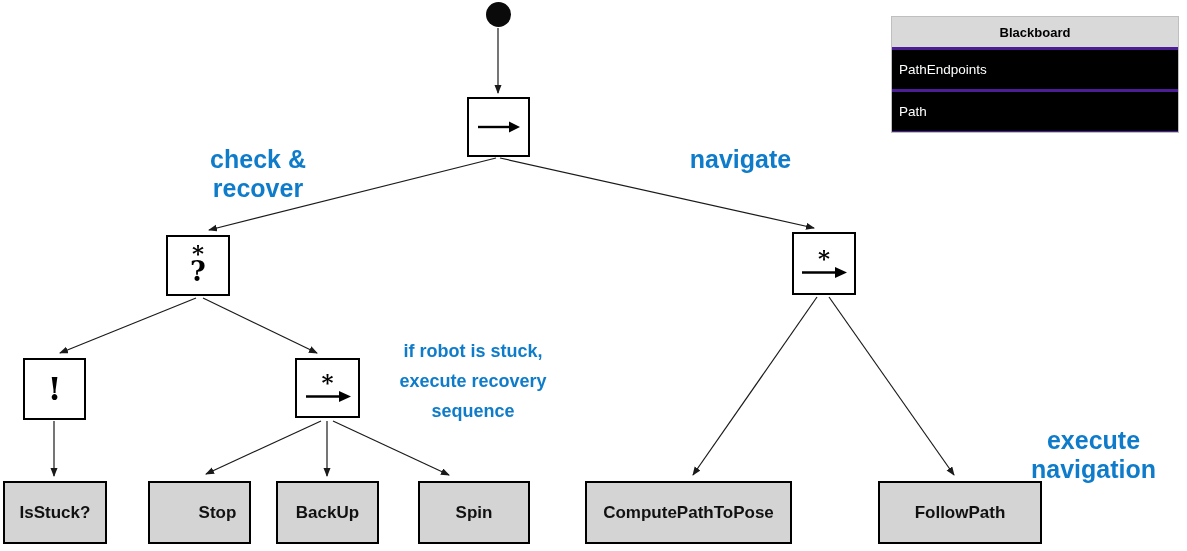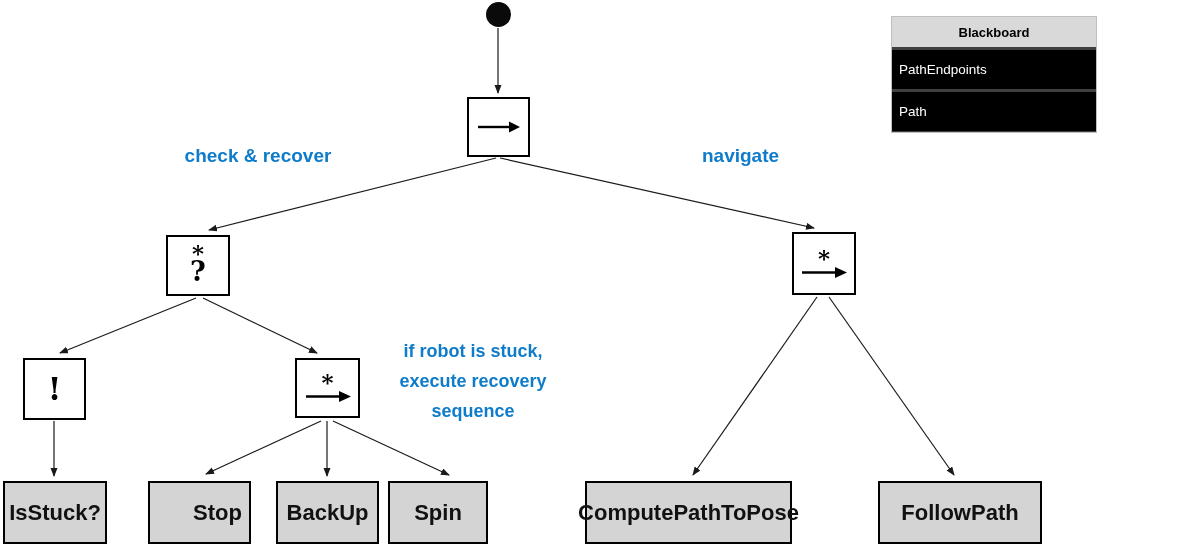--- a/index.html
+++ b/index.html
@@ -58,40 +58,40 @@
     position: absolute;
     top: 481px;
     height: 63px;
     background: #d4d4d4;
     border: 2px solid #000000;
     box-sizing: border-box;
     display: flex;
     align-items: center;
     justify-content: center;
     font-weight: bold;
-    font-size: 22px;
+    font-size: 17px;
     color: #111111;
   }
 
   .annot {
     position: absolute;
     color: #0e7cca;
     font-weight: bold;
     text-align: center;
-    font-size: 19px;
+    font-size: 25px;
     white-space: pre-line;
   }
   .annot.small { font-size: 18px; line-height: 30px; }
 
   .bb {
     position: absolute;
     left: 891px; top: 16px;
-    width: 206px;
+    width: 288px;
     border: 1px solid #bfbfbf;
-    background: #404040;
+    background: #4c1d95;
     box-sizing: border-box;
     padding-bottom: 1px;
   }
   .bb-header {
     height: 30px;
     background: #d9d9d9;
     display: flex;
     align-items: center;
     justify-content: center;
     font-weight: bold;
@@ -167,29 +167,30 @@
     <span class="glyph-star">*</span>
     <svg class="seq-arrow" width="48" height="13" viewBox="0 0 48 13">
       <line x1="2" y1="6.5" x2="36" y2="6.5" stroke="#000" stroke-width="2.4"></line>
       <polygon points="35,1 47,6.5 35,12" fill="#000"></polygon>
     </svg>
   </div>
 
   <div class="leaf" style="left:3px; width:104px;">IsStuck?</div>
   <div class="leaf" style="left:148px; width:103px;padding-left:36px;">Stop</div>
   <div class="leaf" style="left:276px; width:103px;">BackUp</div>
-  <div class="leaf" style="left:388px; width:100px;text-align:center;">Spin</div>
+  <div class="leaf" style="left:418px; width:112px;text-align:center;">Spin</div>
   <div class="leaf" style="left:585px; width:207px;text-align:center;">ComputePathToPose</div>
   <div class="leaf" style="left:878px; width:164px;">FollowPath</div>
 
   <div class="annot" style="left:168px; top:145px; width:180px;">check &amp; recover</div>
   <div class="annot" style="left:688px; top:145px; width:105px;">navigate</div>
   <div class="annot small" style="left:383px; top:336px; width:180px;">if robot is stuck,
 execute recovery
 sequence</div>
+  <div class="annot" style="left:1000px; top:426px; width:187px;">execute navigation</div>
 
   <div class="bb">
     <div class="bb-header">Blackboard</div>
     <div class="bb-row">
       <div class="bb-key">PathEndpoints</div>
       <div class="bb-val"></div>
     </div>
     <div class="bb-row">
       <div class="bb-key">Path</div>
       <div class="bb-val"></div>

